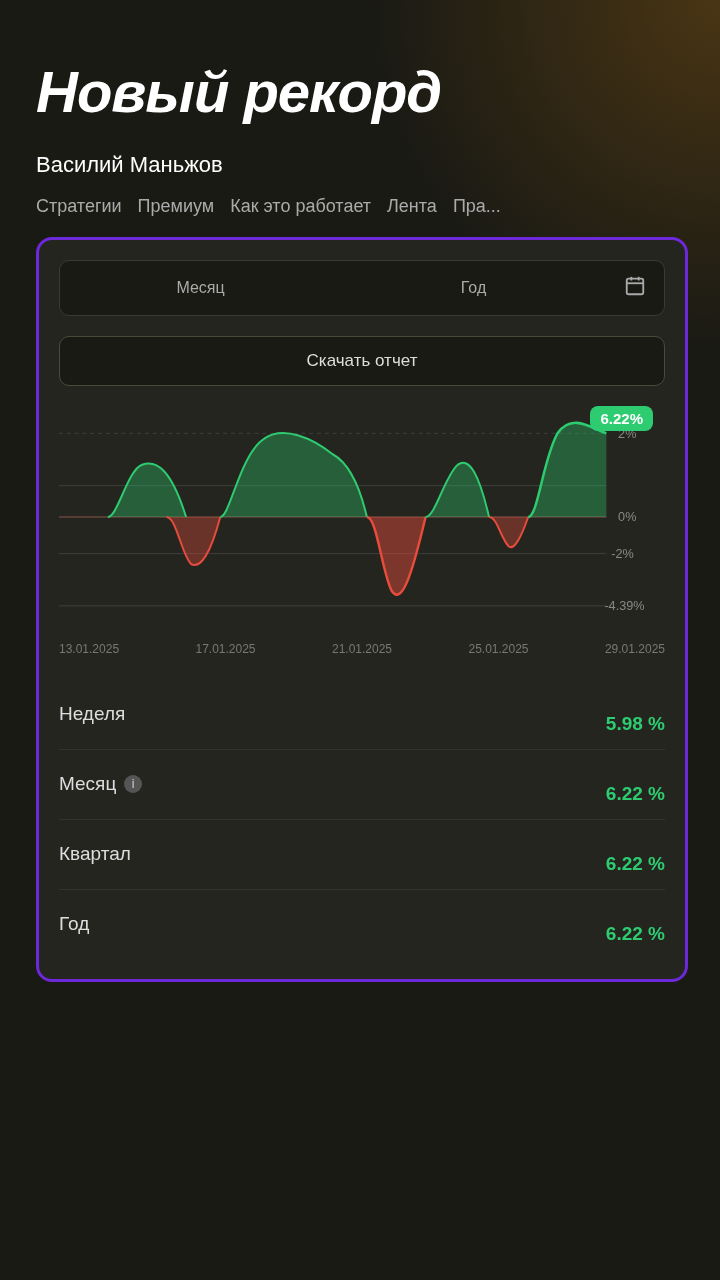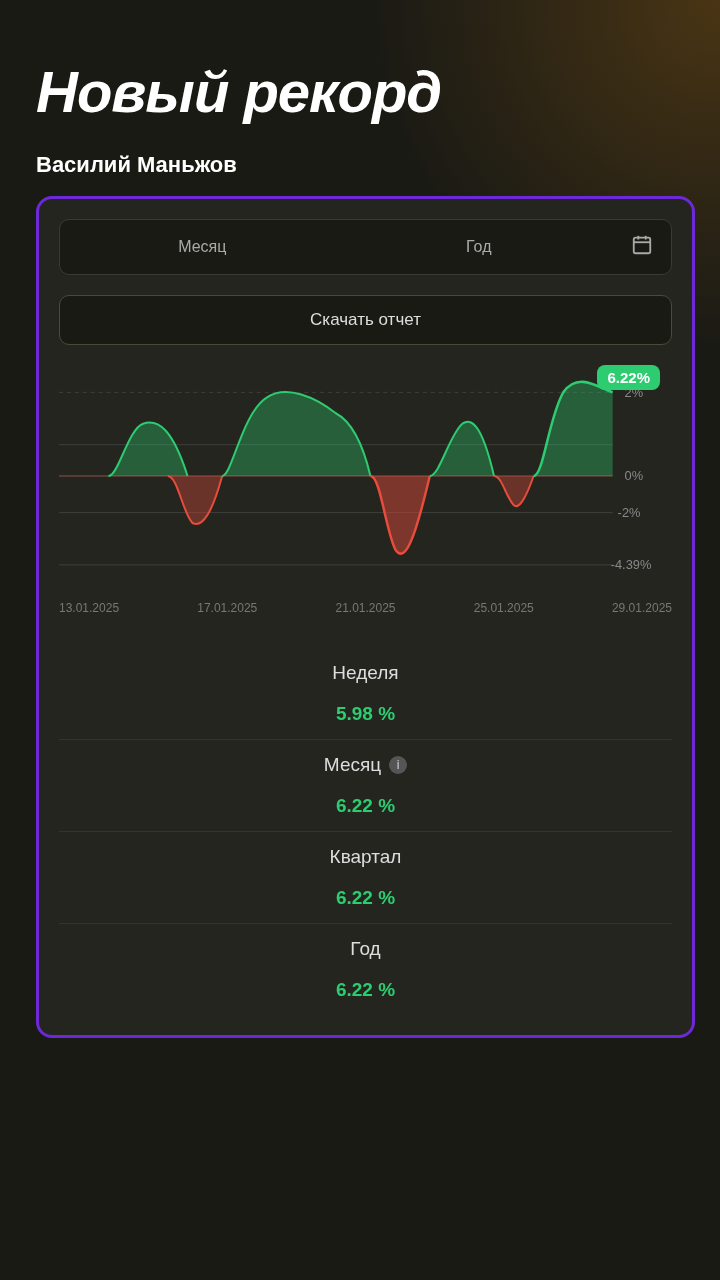--- a/index.html
+++ b/index.html
@@ -19,36 +19,36 @@
       top: 0;
       right: 0;
       width: 350px;
       height: 350px;
       background: radial-gradient(ellipse at top right, rgba(120, 80, 20, 0.5) 0%, transparent 70%);
       pointer-events: none;
     }
 
     .container {
       position: relative;
-      padding: 60px 25px 40px 36px;
+      padding: 60px 32px 40px 36px;
     }
 
     .title {
       font-size: 58px;
       font-weight: 900;
       font-style: italic;
       color: #ffffff;
       line-height: 1.1;
       margin-bottom: 28px;
       letter-spacing: -1px;
     }
 
     .username {
       font-size: 22px;
-      font-weight: 700;
+      font-weight: 400;
       color: #ffffff;
       margin-bottom: 18px;
     }
 
     
     .nav-tabs {
       display: flex;
       gap: 16px;
       margin-bottom: 20px;
       overflow: hidden;
@@ -145,41 +145,40 @@
       font-size: 15px;
       font-weight: 700;
       padding: 4px 10px;
       border-radius: 8px;
     }
 
     
     .x-labels {
       display: flex;
       justify-content: space-between;
-      margin-bottom: 33px;
+      margin-bottom: 24px;
       margin-top: 4px;
     }
 
     .x-label {
       font-size: 12px;
       color: #777;
     }
 
     
     .stats-section {
       margin-top: 8px;
     }
 
     .stat-row {
       display: flex;
       justify-content: space-between;
       align-items: center;
       padding: 14px 0;
       border-bottom: 1px solid #333;
-      flex-direction: column;
     }
 
     .stat-row:last-child {
       border-bottom: none;
     }
 
     .stat-label {
       font-size: 19px;
       color: #ddd;
       display: flex;
@@ -211,20 +210,27 @@
 <body>
 
 <div class="bg-glow"></div>
 
 <div class="container">
 
   <div class="title">Новый рекорд</div>
 
   <div class="username">Василий Маньжов</div>
 
+  <div class="nav-tabs">
+    <span class="nav-tab">Стратегии</span>
+    <span class="nav-tab">Премиум</span>
+    <span class="nav-tab">Как это работает</span>
+    <span class="nav-tab">Лента</span>
+    <span class="nav-tab">Пра...</span>
+  </div>
 
   <div class="card">
 
     <div class="period-selector">
       <button class="period-btn inactive">Месяц</button>
       <button class="period-btn inactive">Год</button>
       <button class="period-btn calendar">
         <svg width="22" height="22" viewBox="0 0 24 24" fill="none" xmlns="http://www.w3.org/2000/svg">
           <rect x="3" y="4" width="18" height="17" rx="2" stroke="#aaa" stroke-width="2"></rect>
           <line x1="3" y1="9" x2="21" y2="9" stroke="#aaa" stroke-width="2"></line>

